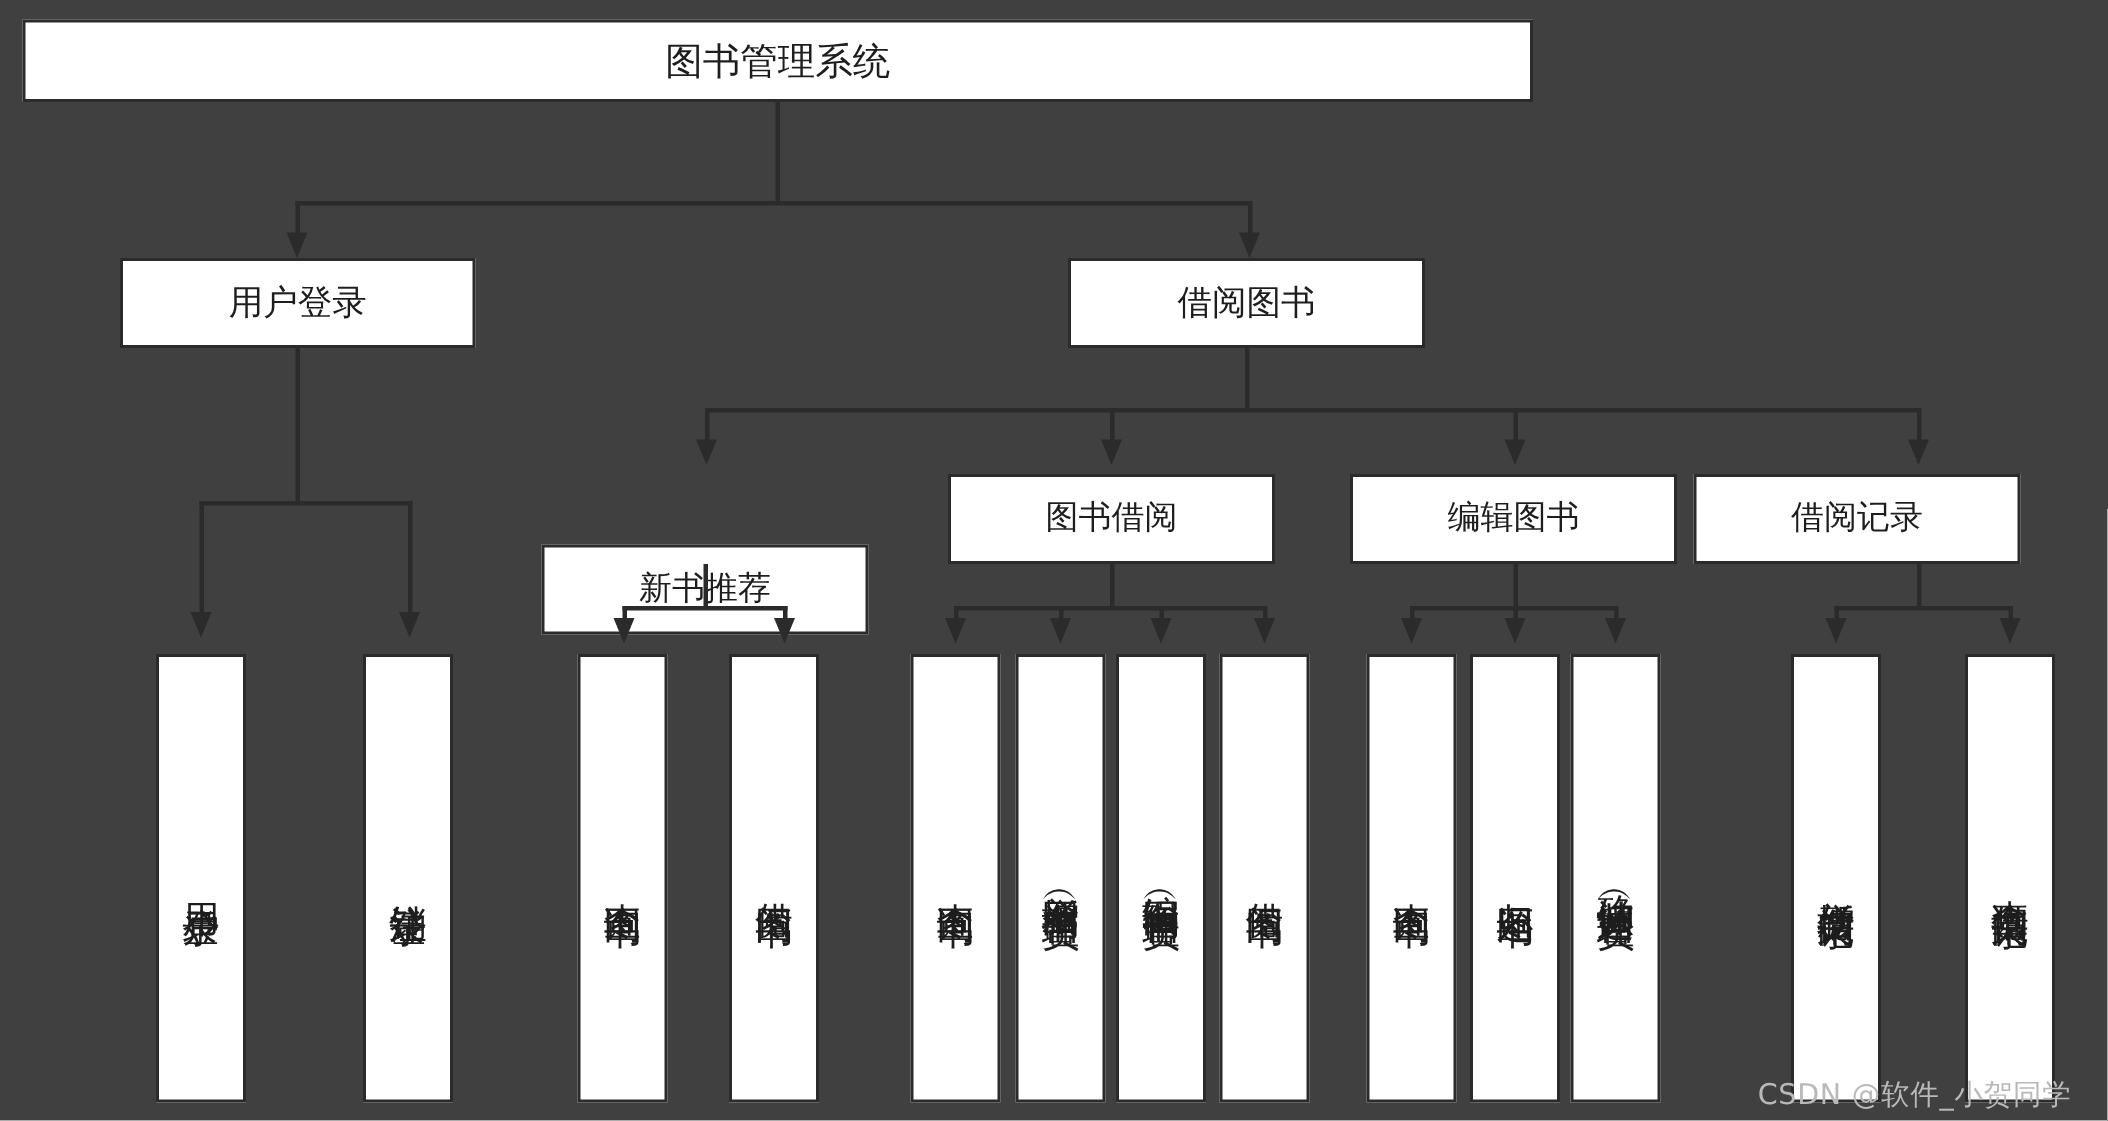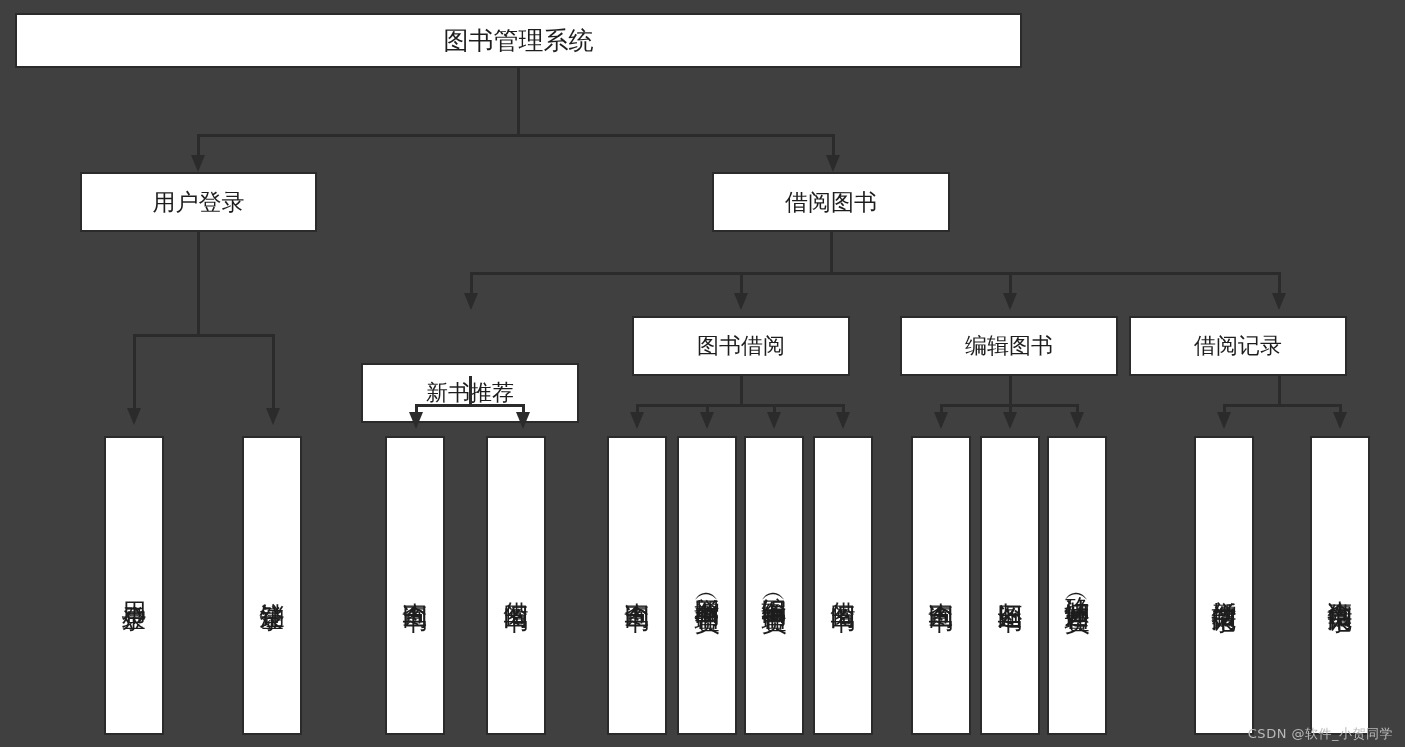--- a/index.html
+++ b/index.html
@@ -65,23 +65,23 @@
     position: absolute;
     width: 0;
     height: 0;
     border-left: 7px solid transparent;
     border-right: 7px solid transparent;
     border-top: 17px solid #2b2b2b;
   }
   
   #watermark {
     position: absolute;
-    right: 12px;
+    right: 24px;
     bottom: 4px;
-    font-size: 13px;
+    font-size: 19px;
     color: #b9b9b9;
     letter-spacing: 0.5px;
     white-space: nowrap;
     pointer-events: none;
   }
 </style>
 </head>
 <body>
 
 <div id="canvas">

